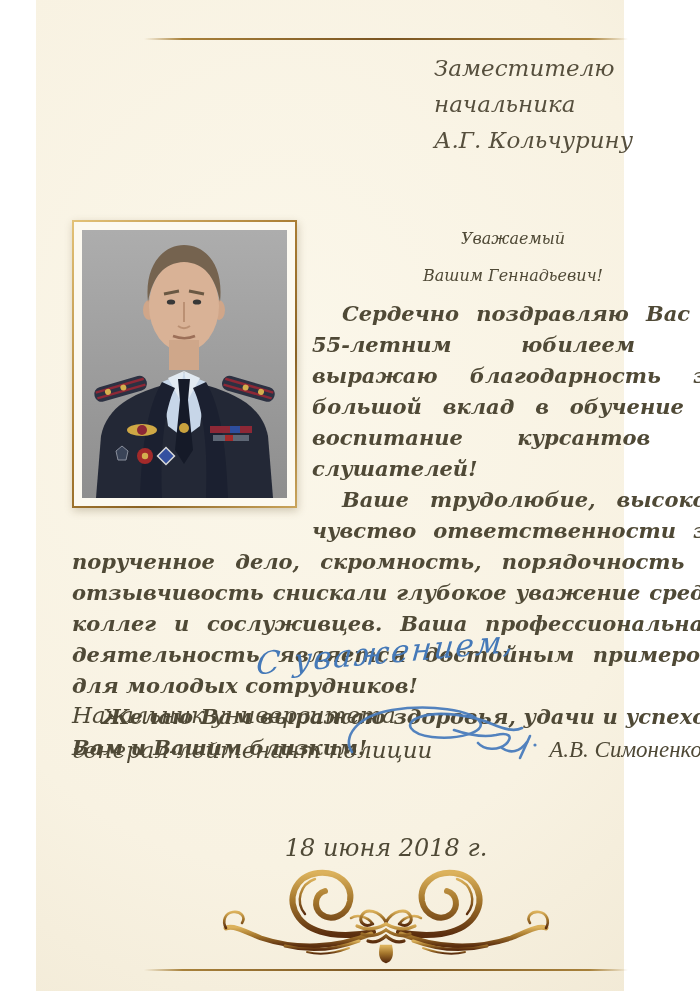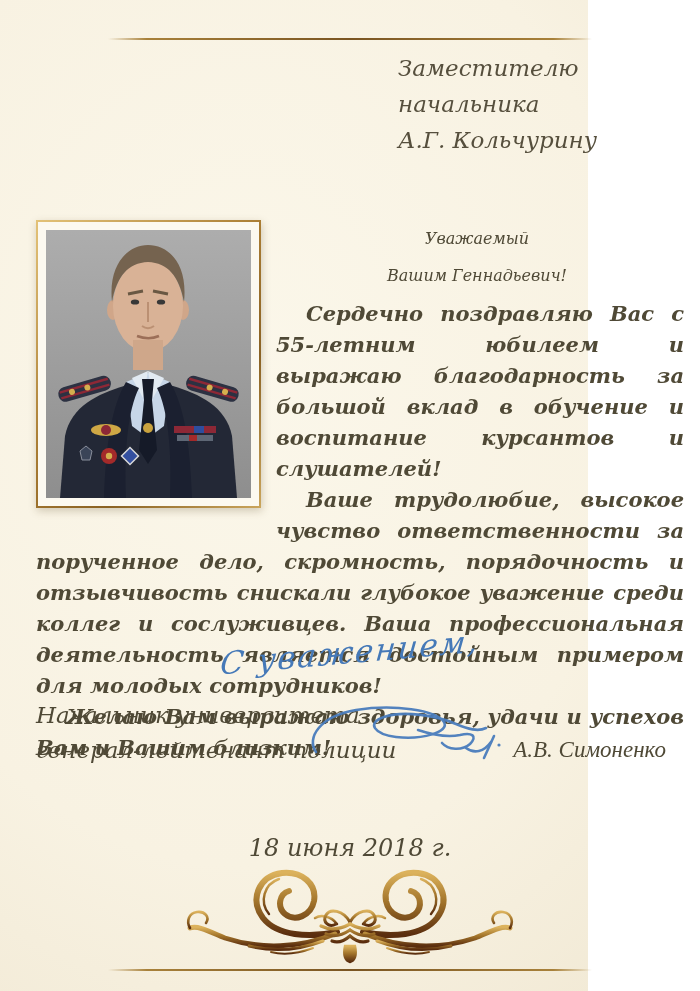--- a/index.html
+++ b/index.html
@@ -4,20 +4,21 @@
 <style>
   html,body{margin:0;padding:0;}
   body{
     width:700px;height:991px;overflow:hidden;
     font-family:"DejaVu Serif","Liberation Serif",serif;
   }
   .page{
     position:relative;width:588px;height:991px;
     background:
       radial-gradient(130% 95% at 42% 38%, #fbf7ea 0%, #f8f2e2 52%, #f2ead6 80%, #e5dbc1 100%);
+    margin-left: 36px;
   }
   
   .rule{
     position:absolute;left:108px;width:484px;height:2px;
     background:linear-gradient(90deg, rgba(158,118,52,0) 0%, #a8813a 8%, #7a5522 50%, #a8813a 92%, rgba(158,118,52,0) 100%);
   }
   .rule.top{top:38px;}
   .rule.bottom{top:969px;}
 
   

